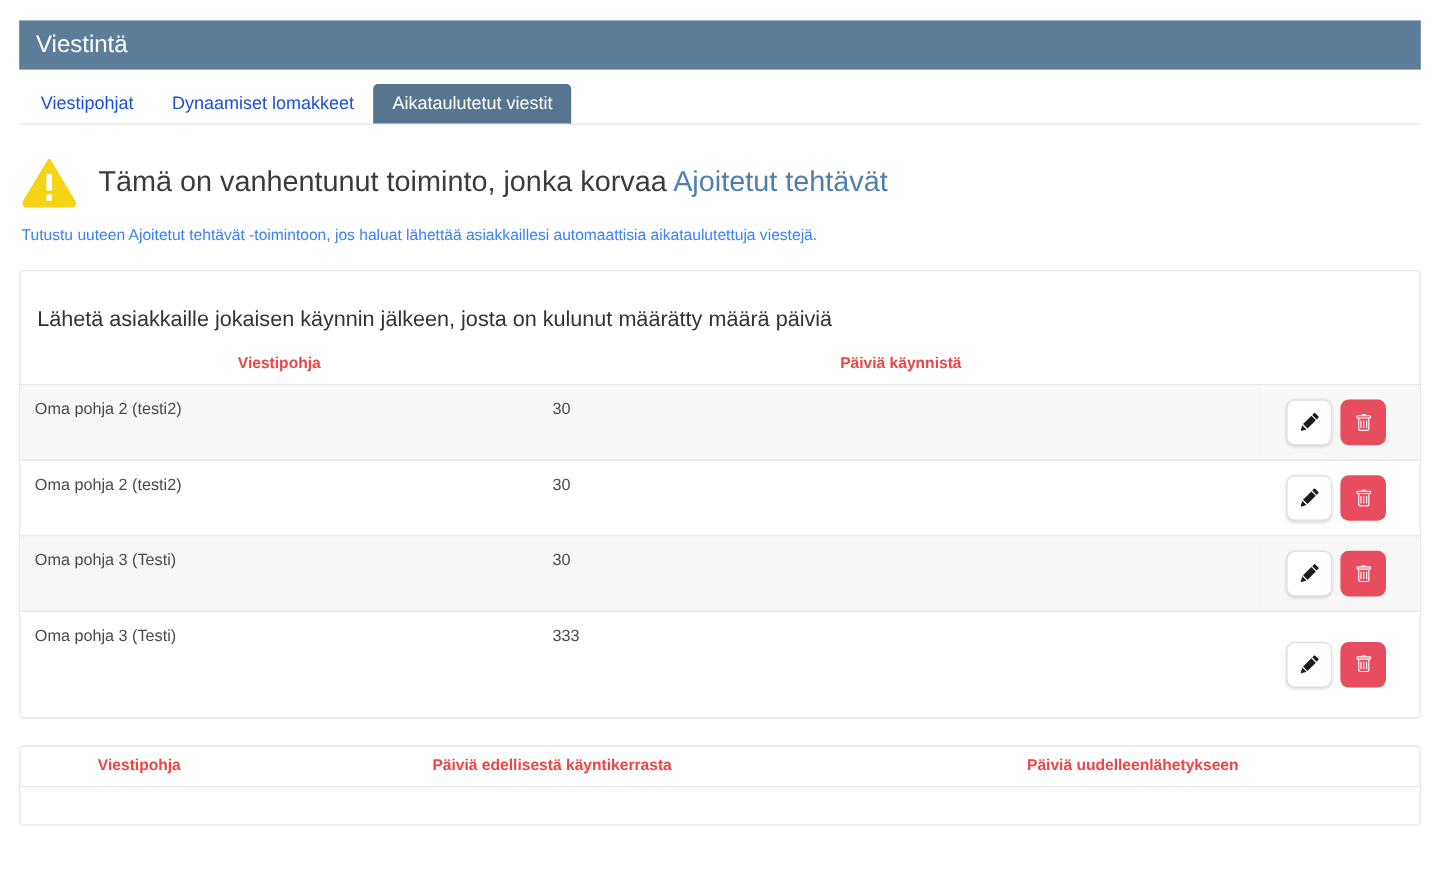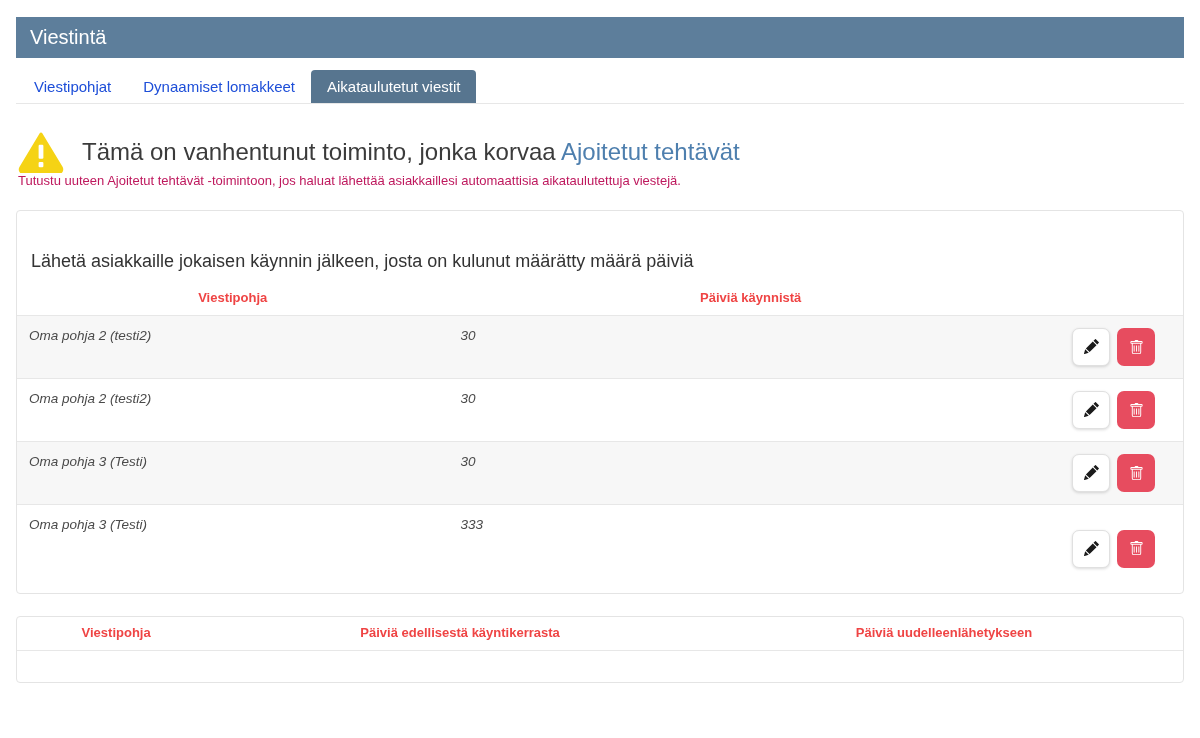--- a/index.html
+++ b/index.html
@@ -34,41 +34,41 @@
     border-radius: 4px 4px 0 0;
   }
 
   
   .warning-row {
     display: flex; align-items: center; gap: 18px;
     margin-top: 27px; padding-left: 2px;
   }
   .warning-text { font-size: 24px; color: #3b3b3b; }
   .warning-text a { color: #4e7fae; text-decoration: none; cursor: pointer; }
-  .warning-sub { font-size: 13px; color: #be185d; padding-left: 2px; }
+  .warning-sub { font-size: 13px; color: #3b82f6; margin-top: 15px; padding-left: 2px; }
 
   
   .panel {
     border: 1px solid #e4e4e4; border-radius: 4px;
     margin-top: 22px; overflow: hidden; background: #fff;
   }
   .panel-title {
     font-size: 18px; font-weight: 400; color: #333;
-    margin: 40px 14px 10px 14px;
+    margin: 30px 14px 10px 14px;
   }
   table { width: 100%; border-collapse: collapse; }
   th {
     text-align: center; font-size: 13px; font-weight: bold; color: #ef4444;
     padding: 8px 12px 10px 12px;
   }
   tbody tr { border-top: 1px solid #e7e7e7; }
   .striped tbody tr:nth-child(odd) { background: #f7f7f7; }
   td {
     font-size: 13.5px; color: #4a4a4a;
-    padding: 12px 12px; vertical-align: top; font-style: italic;
+    padding: 12px 12px; vertical-align: top;
   }
   .row-std  { height: 57px; }
   .row-tall { height: 88px; }
   .col-template { width: 37%; }
   .actions-col { width: 130px; }
   td.actions-cell {
     text-align: right; vertical-align: middle;
     padding-right: 28px; white-space: nowrap;
   }
 

